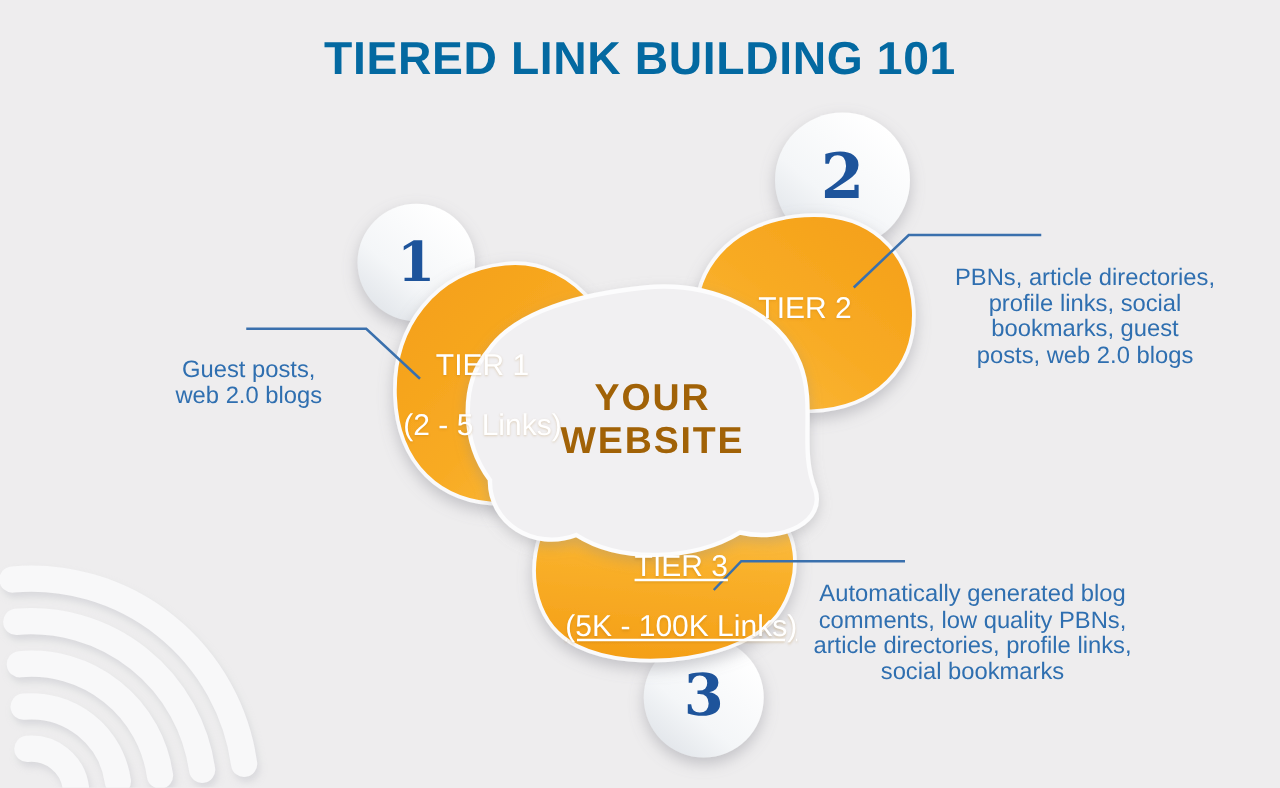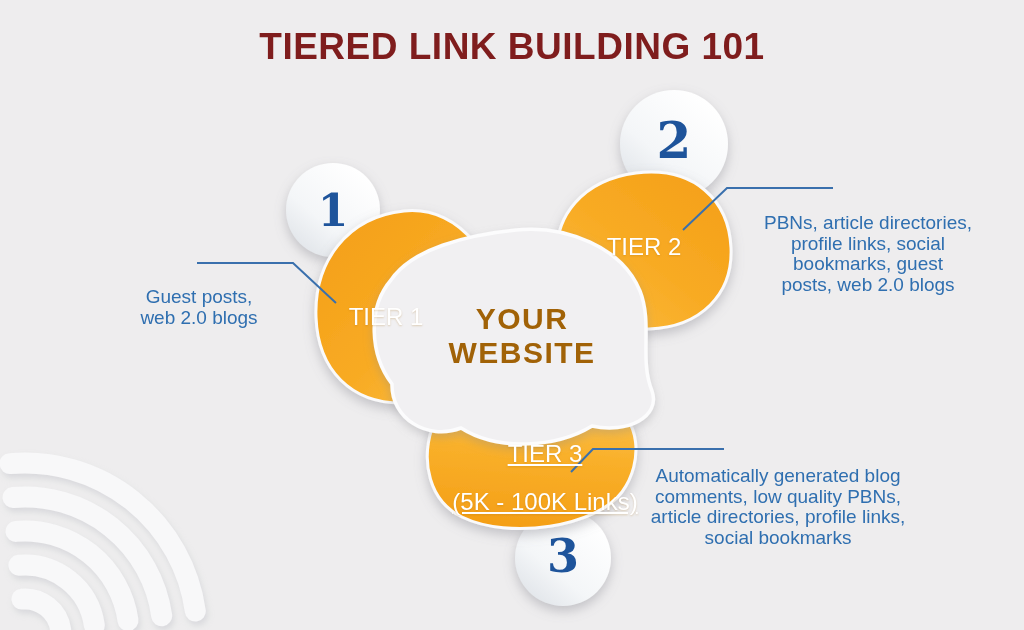--- a/index.html
+++ b/index.html
@@ -8,21 +8,21 @@
     background:#EEEDEE;
     font-family:"Liberation Sans", sans-serif;
   }
   .abs{position:absolute;}
   .centered{transform:translate(-50%,-50%);}
   #diagram-svg{position:absolute;left:0;top:0;width:1024px;height:630px;}
 
   .page-title{
     left:0;right:0;top:27px;text-align:center;
     font-size:37px;line-height:40px;font-weight:700;letter-spacing:.5px;
-    color:#7f1d1d;
+    color:#0369a1;
   }
   .tier-number{
     font-family:"DejaVu Serif", serif;font-weight:700;color:#1E549B;
     text-align:center;line-height:1;
   }
   .tier-label{
     color:#FFFFFF;text-align:center;font-size:24px;line-height:24px;
     white-space:pre-line;text-shadow:0 1px 2px rgba(160,100,0,.25);
   }
   .center-label{
@@ -102,20 +102,21 @@
 </svg>
 
 <div class="abs page-title">TIERED LINK BUILDING 101</div>
 
 <div class="abs centered tier-number" style="left:333px;top:211px;font-size:44px;">1</div>
 <div class="abs centered tier-number" style="left:674px;top:141px;font-size:50px;">2</div>
 <div class="abs centered tier-number" style="left:563px;top:556px;font-size:46px;">3</div>
 
 <div class="abs centered tier-label" style="left:386px;top:317px;">
   <div>TIER 1</div>
+  <div>(2 - 5 Links)</div>
 </div>
 <div class="abs centered tier-label" style="left:644px;top:247px;">
   <div>TIER 2</div>
 </div>
 <div class="abs centered tier-label" style="left:545px;top:478px;text-decoration:underline;">
   <div>TIER 3</div>
   <div>(5K - 100K Links)</div>
 </div>
 
 <div class="abs centered center-label" style="left:522px;top:336px;">YOUR

